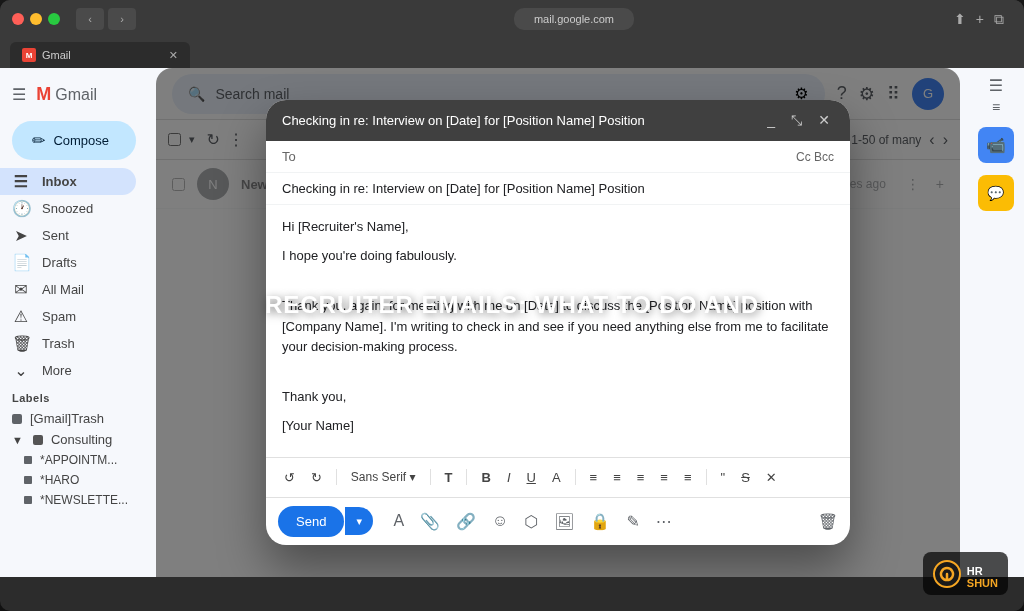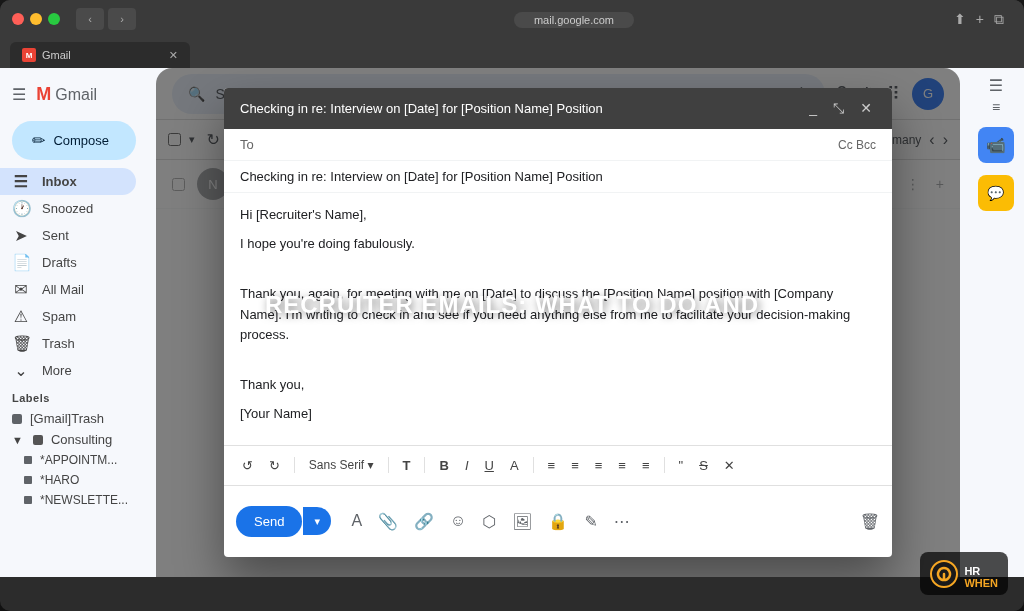--- a/index.html
+++ b/index.html
@@ -323,23 +323,23 @@
       right: 0;
       bottom: 0;
       background: rgba(0,0,0,0.5);
       display: flex;
       align-items: center;
       justify-content: center;
       z-index: 100;
     }
 
     .compose-modal {
-      width: 668px;
+      width: 584px;
       background: white;
-      border-radius: 4px;
+      border-radius: 20px;
       box-shadow: 0 24px 48px rgba(0,0,0,0.4);
       overflow: hidden;
       display: flex;
       flex-direction: column;
       position: relative;
       z-index: 101;
     }
 
     .compose-header {
       background: #404040;
@@ -463,21 +463,21 @@
     }
 
     .toolbar-sep {
       width: 1px;
       height: 16px;
       background: #e0e0e0;
       margin: 0 4px;
     }
 
     .compose-bottom-bar {
-      padding: 20px 12px;
+      padding: 8px 12px;
       display: flex;
       align-items: center;
       gap: 8px;
       border-top: 1px solid #e0e0e0;
     }
 
     .send-btn {
       background: #1a73e8;
       color: white;
       border-radius: 20px;
@@ -584,21 +584,21 @@
       <div class="dot dot-red"></div>
       <div class="dot dot-yellow"></div>
       <div class="dot dot-green"></div>
     </div>
     <div class="browser-nav">
       <div class="nav-btn">‹</div>
       <div class="nav-btn">›</div>
     </div>
     <div style="flex:1"></div>
     <div style="flex:1; text-align:center;">
-      <div class="address-bar" style="display:inline-flex; padding: 0 20px; height:16px; background:#4a4a4a; border-radius:10px; align-items:center; font-size:11px; color:#ccc;">
+      <div class="address-bar" style="display:inline-flex; padding: 0 20px; height:22px; background:#4a4a4a; border-radius:10px; align-items:center; font-size:11px; color:#ccc;">
         <span>mail.google.com</span>
       </div>
     </div>
     <div style="flex:1; display:flex; justify-content:flex-end; gap:10px; padding-right:8px; align-items:center;">
       <span style="color:#aaa; font-size:14px;">⬆</span>
       <span style="color:#aaa; font-size:14px;">+</span>
       <span style="color:#aaa; font-size:14px;">⧉</span>
     </div>
   </div>
 
@@ -825,16 +825,16 @@
 
   <div class="hr-badge">
     <div class="hr-badge-icon">
       <svg width="16" height="16" viewBox="0 0 16 16">
         <path d="M8 2 A6 6 0 1 1 7.99 2Z" fill="none" stroke="#f5a623" stroke-width="2.5"></path>
         <path d="M8 8 L8 13" stroke="#f5a623" stroke-width="2.5" stroke-linecap="round"></path>
       </svg>
     </div>
     <div class="hr-badge-text">
       <span class="hr-badge-hr">HR</span>
-      <span class="hr-badge-shun">WHEN</span>
+      <span class="hr-badge-shun">SHUN</span>
     </div>
   </div>
 </div>
 
 </body></html>

